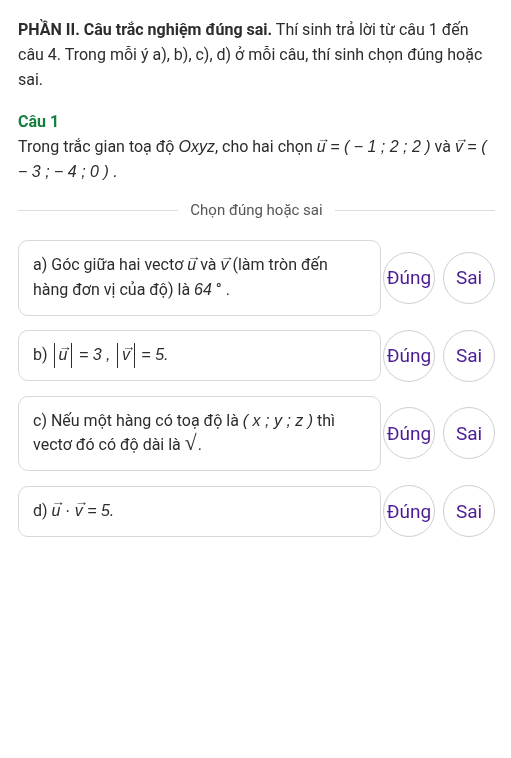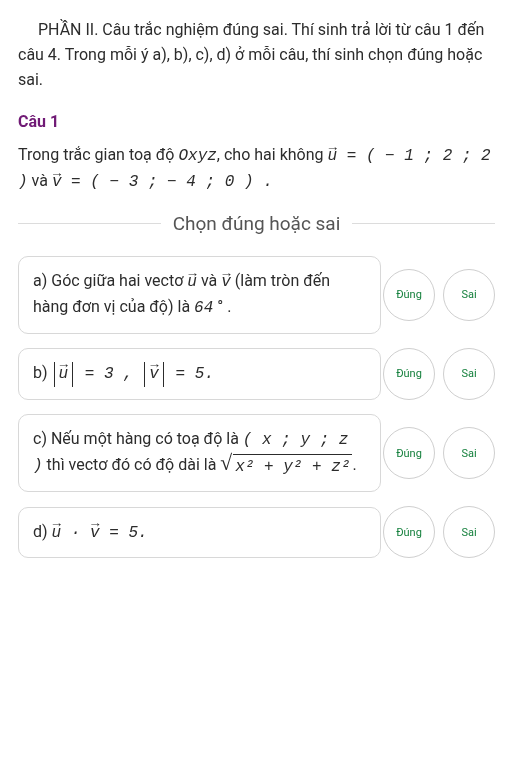--- a/index.html
+++ b/index.html
@@ -6,48 +6,48 @@
   body {
     font-family: -apple-system, BlinkMacSystemFont, "Segoe UI", Roboto, Arial, sans-serif;
     background: #ffffff;
     color: #2c2c2c;
     width: 511px;
     padding: 18px 16px 18px 18px;
     font-size: 16px;
     line-height: 1.55;
   }
   .header { margin-bottom: 18px; }
-  .header .bold { font-weight: 400; margin-left: 20px; }
-  .q-num { font-weight: 700; margin-bottom: 8px; color:#701a75; }
+  .header .bold { font-weight: 700; }
+  .q-num { font-weight: 700; color:#15803d; }
   .q-body { margin-bottom: 14px; }
-  .math { font-family: Liberation Mono, monospace; font-style: italic; }
+  .math { font-family: Liberation Sans, sans-serif; font-style: italic; }
   .divider-row {
     display: flex; align-items: center; gap: 12px; margin: 10px 0 18px 0;
     color: #666;
   }
   .divider-row .line { flex: 1; height: 1px; background: #dcdcdc; }
-  .divider-row .label { font-size: 19px; color: #555; }
+  .divider-row .label { font-size: 15px; color: #555; }
   .item {
     display: flex; align-items: center; gap: 2px; margin-bottom: 14px;
   }
   .stmt {
     flex: 1;
     border: 1px solid #d8d8d8;
     border-radius: 10px;
     padding: 12px 14px;
     background: #fff;
     font-size: 16px;
     line-height: 1.55;
   }
   .choices { display: flex; gap: 8px; }
   .pill {
     width: 52px; height: 52px; border-radius: 50%;
     border: 1.5px solid #cfcfcf;
     display: flex; align-items: center; justify-content: center;
-    font-size: 11px; color: #15803d; background: #fff;
+    font-size: 19px; color: #4c1d95; background: #fff;
     cursor: pointer;
   }
   .vec { position: relative; display: inline-block; }
   .vec .arrow {
     position: absolute; top: -0.55em; left: 0; right: 0;
     font-style: normal; font-size: 0.85em; text-align: center;
     letter-spacing: -1px;
   }
   .sqrt {
     display: inline-flex; align-items: flex-start;
@@ -68,21 +68,21 @@
 <body>
 
 <div class="header">
   <span class="bold">PHẦN II. Câu trắc nghiệm đúng sai.</span>
   <span>Thí sinh trả lời từ câu 1 đến câu 4. Trong mỗi ý a), b), c), d) ở mỗi câu, thí sinh chọn đúng hoặc sai.</span>
 </div>
 
 <div class="q-num">Câu 1</div>
 
 <div class="q-body">
-  <span>Trong trắc gian toạ độ </span><span class="math">Oxyz</span><span>, cho hai không </span>
+  <span>Trong trắc gian toạ độ </span><span class="math">Oxyz</span><span>, cho hai chọn </span>
   <span class="math vec"><span class="arrow">→</span><span>u</span></span><span class="math"> = ( − 1 ; 2 ; 2 )</span><span> và </span><span class="math vec"><span class="arrow">→</span><span>v</span></span><span class="math"> = ( − 3 ; − 4 ; 0 ) .</span>
 </div>
 
 <div class="divider-row">
   <div class="line"></div>
   <div class="label">Chọn đúng hoặc sai</div>
   <div class="line"></div>
 </div>
 
 <div class="item">
@@ -104,21 +104,20 @@
     <div class="pill">Đúng</div>
     <div class="pill">Sai</div>
   </div>
 </div>
 
 <div class="item">
   <div class="stmt">
     <span>c)</span><span> Nếu một hàng có toạ độ là </span><span class="math">( x ; y ; z )</span><span> thì vectơ đó có độ dài là </span>
     <span class="sqrt">
       <span class="rad">√</span>
-      <span class="body math">x² + y² + z²</span>
     </span><span>.</span>
   </div>
   <div class="choices">
     <div class="pill">Đúng</div>
     <div class="pill">Sai</div>
   </div>
 </div>
 
 <div class="item">
   <div class="stmt">

